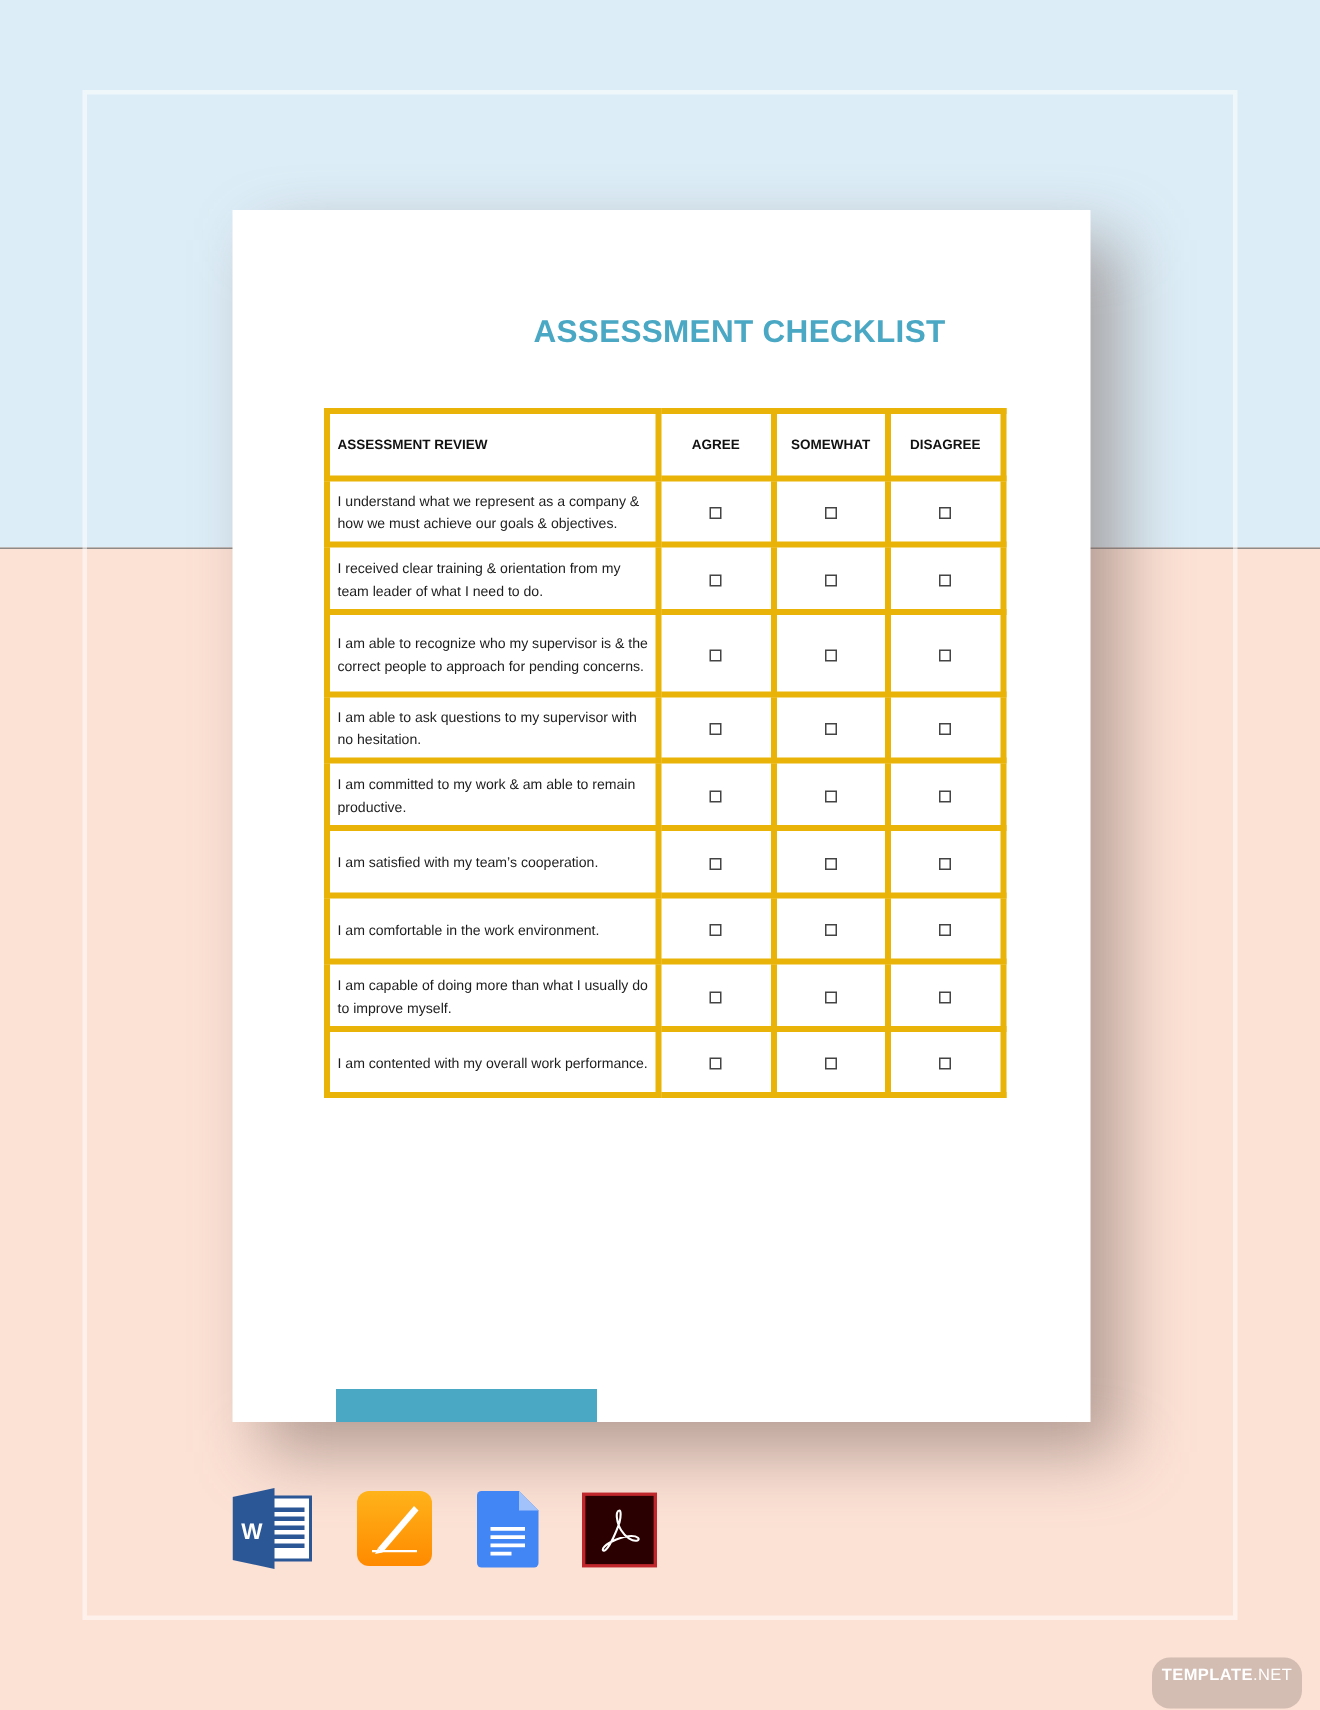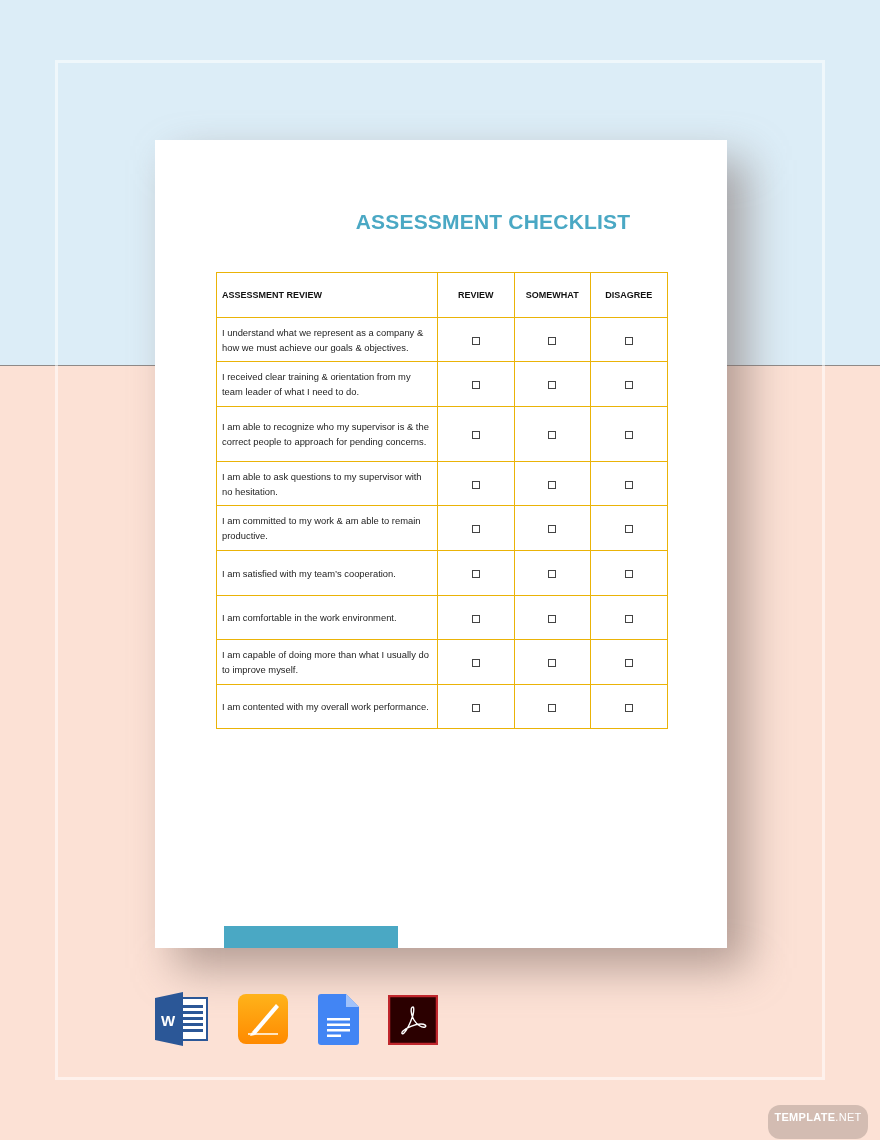--- a/index.html
+++ b/index.html
@@ -43,21 +43,21 @@
     font-size: 21px;
     letter-spacing: 0.2px;
   }
   table.checklist {
     position: absolute; left: 61px; top: 132px;
     width: 450px;
     border-collapse: collapse;
     table-layout: fixed;
   }
   table.checklist th, table.checklist td {
-    border: 1px solid #eab308;
+    border: 4px solid #eab308;
     font-size: 9.4px;
     color: #1d1d1d;
     line-height: 15px;
     vertical-align: middle;
   }
   table.checklist th {
     height: 45px;
     font-weight: bold;
     font-size: 9px;
     color: #111;
@@ -102,21 +102,21 @@
 <div class="frame"></div>
 
 <div class="page-shadow"></div>
 <div class="page">
   <div class="doc-title">ASSESSMENT CHECKLIST</div>
 
   <table class="checklist">
     <thead>
       <tr>
         <th class="col-review">ASSESSMENT REVIEW</th>
-        <th class="col-opt">REVIEW</th>
+        <th class="col-opt">AGREE</th>
         <th class="col-opt">SOMEWHAT</th>
         <th class="col-opt">DISAGREE</th>
       </tr>
     </thead>
     <tbody id="rows">
         <tr style="height: 44px;">
           <td class="stmt">I understand what we represent as a company &amp; how we must achieve our goals &amp; objectives.</td>
           <td class="box-cell"><span class="cb"></span></td>
           <td class="box-cell"><span class="cb"></span></td>
           <td class="box-cell"><span class="cb"></span></td>

